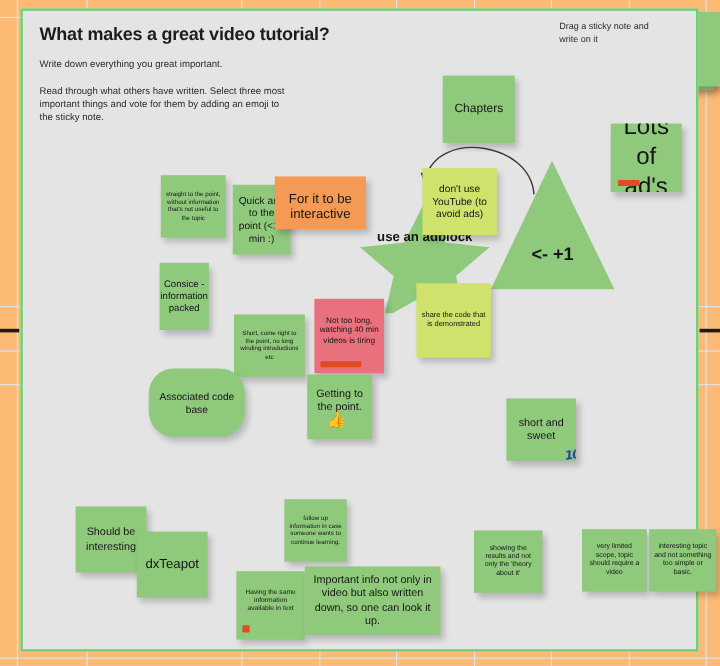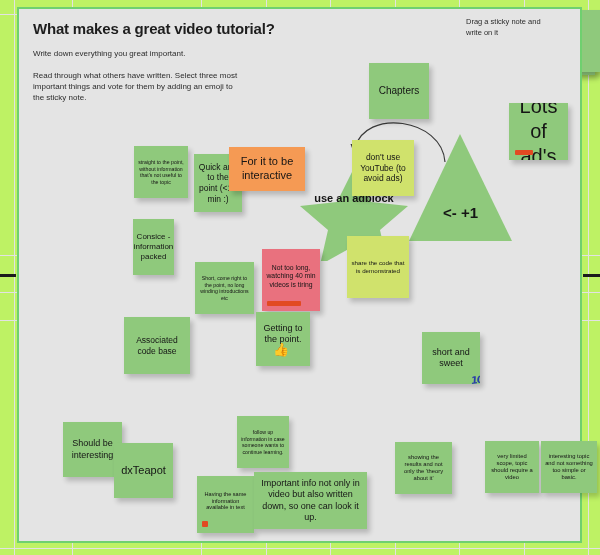--- a/index.html
+++ b/index.html
@@ -12,21 +12,21 @@
     height: 555px;
     overflow: hidden;
     font-family: "Liberation Sans", sans-serif;
     position: relative;
   }
 
   
   #canvas {
     position: absolute;
     inset: 0;
-    background: #bef264;
+    background: #fdba74;
     overflow: hidden;
   }
   .grid-v, .grid-h {
     position: absolute;
     background: #e2e2e2;
   }
   .grid-v { width: 1px; top: 0; bottom: 0; }
   .grid-h { height: 1px; left: 0; right: 0; }
 
   .tick {
@@ -93,21 +93,21 @@
     justify-content: center;
     text-align: center;
     color: #151515;
     box-shadow: 3px 4px 5px rgba(0,0,0,0.20);
     padding: 4px;
     overflow: hidden;
     line-height: 1.25;
   }
   .note.green   { background: #8fc97c; margin-left: 48px; }
   .note.lime    { background: #d0e26c; }
-  .note.orange  { background: #f59a54; }
+  .note.orange  { background: #f59a54; justify-content: flex-end; }
   .note.pink    { background: #e9717e; }
 
   
   .vote-bar {
     position: absolute;
     background: #e24a22;
     border-radius: 1px;
   }
 
   
@@ -234,21 +234,21 @@
   <div class="note pink" style="left:262px; top:249px; width:58px; height:62px; font-size:6.8px;">
     <span style="margin-bottom:7px;">Not too long, watching 40 min videos is tiring</span>
     <div class="vote-bar" style="left:5px; bottom:5px; width:34px; height:5px;"></div>
   </div>
 
   <div class="note green" style="left:208px; top:312px; width:54px; height:54px; font-size:9px;">
     <span style="margin-bottom:10px;">Getting to the point.</span>
     <span class="emoji" style="left:17px; top:31px;">👍</span>
   </div>
 
-  <div class="note green" style="left:76px; top:317px; width:66px; height:57px; font-size:8.5px;">
+  <div class="note green" style="left:76px; top:307px; width:80px; height:57px; font-size:8.5px;border-radius:21px;">
     <span>Associated code base</span>
   </div>
 
   <div class="note green" style="left:374px; top:332px; width:58px; height:52px; font-size:9px;">
     <span>short and sweet</span>
     <span class="emoji-100" style="left:49px; top:42px;">100</span>
   </div>
 
 
   <div class="note green" style="left:15px; top:422px; width:59px; height:55px; font-size:9px;">

